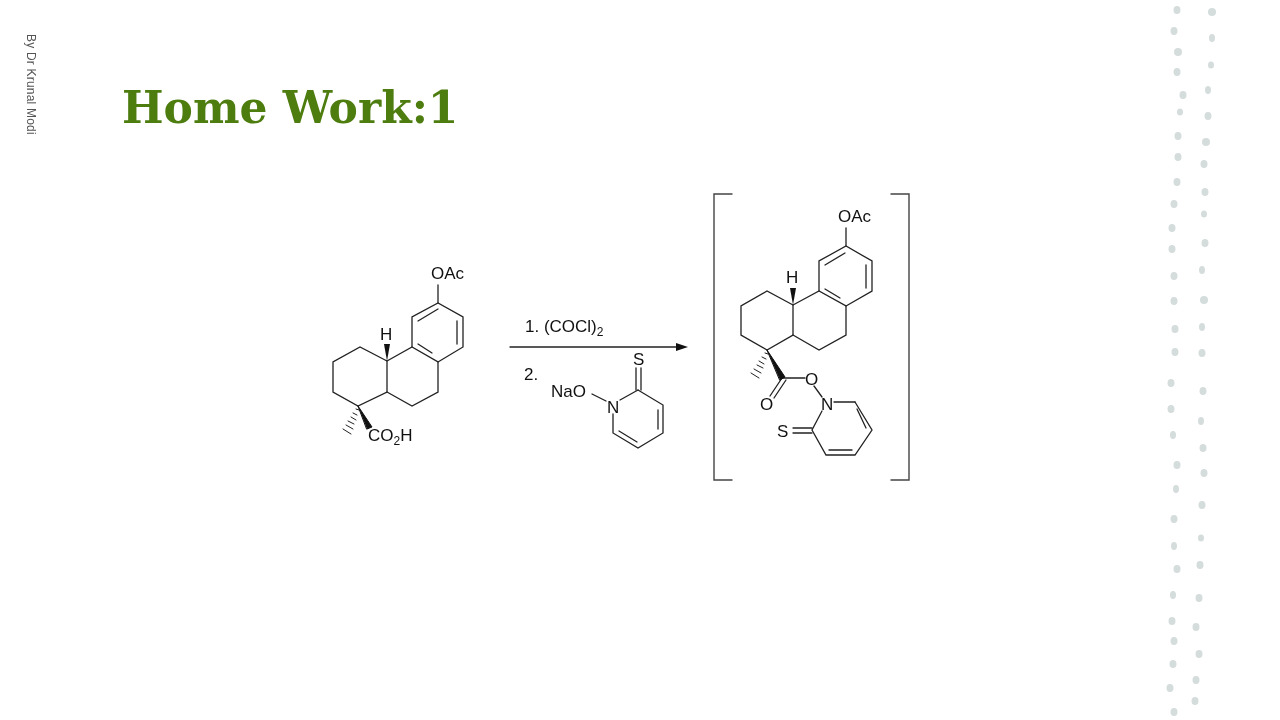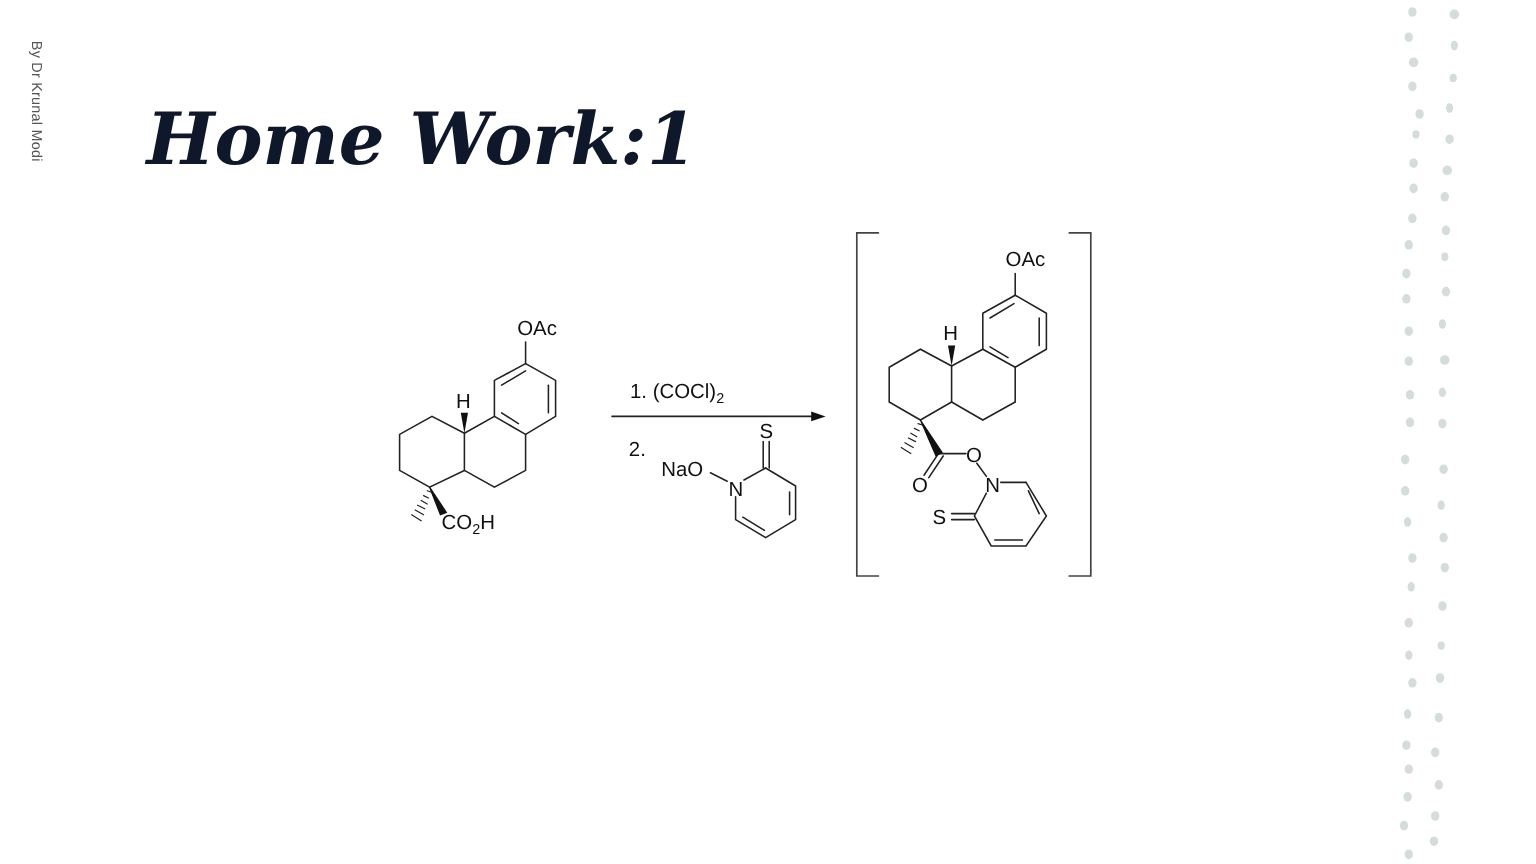--- a/index.html
+++ b/index.html
@@ -8,22 +8,22 @@
     font-family: "Liberation Sans", sans-serif;
   }
   .author {
     position: absolute; left: 24px; top: 34px;
     writing-mode: vertical-rl; transform: none;
     font-size: 12px; color: #555555; letter-spacing: 0.2px;
   }
   .title {
     position: absolute; left: 122px; top: 82px;
     font-family: "DejaVu Serif", serif;
-    font-weight: bold; font-style: italic;
-    font-size: 60px; color: #0f172a; letter-spacing: 0px;
+    font-weight: bold; 
+    font-size: 44px; color: #4d7c0f; letter-spacing: 0px;
   }
   .scheme { position: absolute; left: 0; top: 0; }
   .dots { position: absolute; left: 1150px; top: 0; width: 130px; height: 720px; }
   svg text { font-family: "Liberation Sans", sans-serif; fill: #111; }
 </style>
 </head>
 <body>
 
 <div class="author">By Dr Krunal Modi</div>
 <div class="title">Home Work:1</div>

